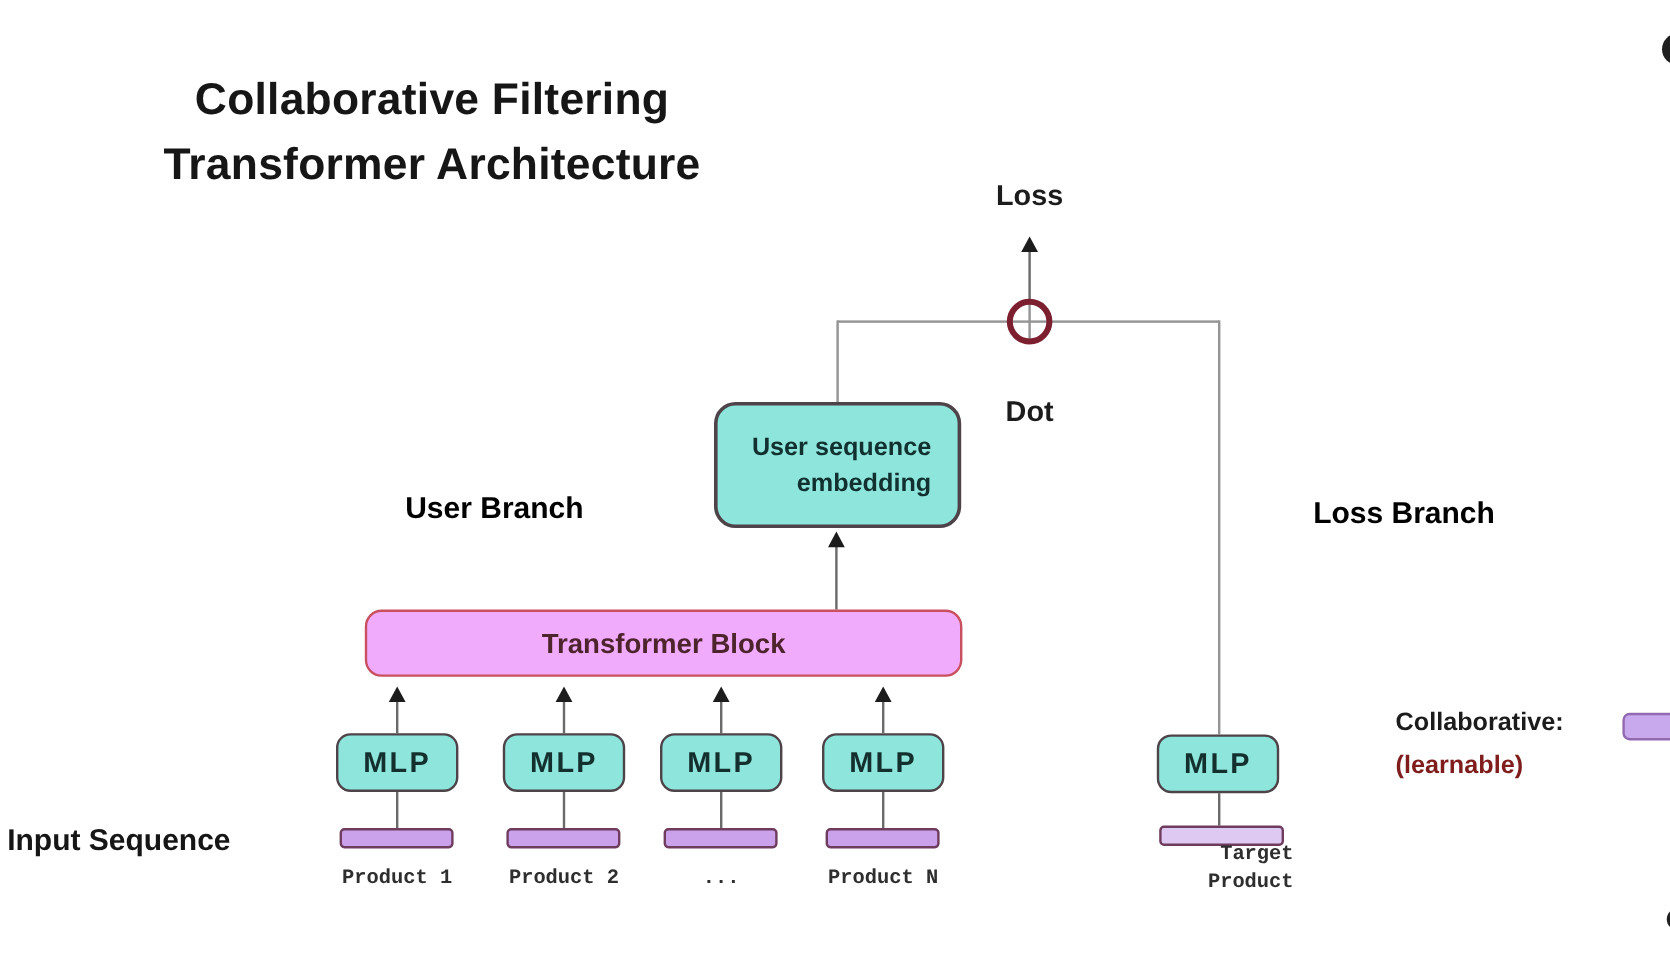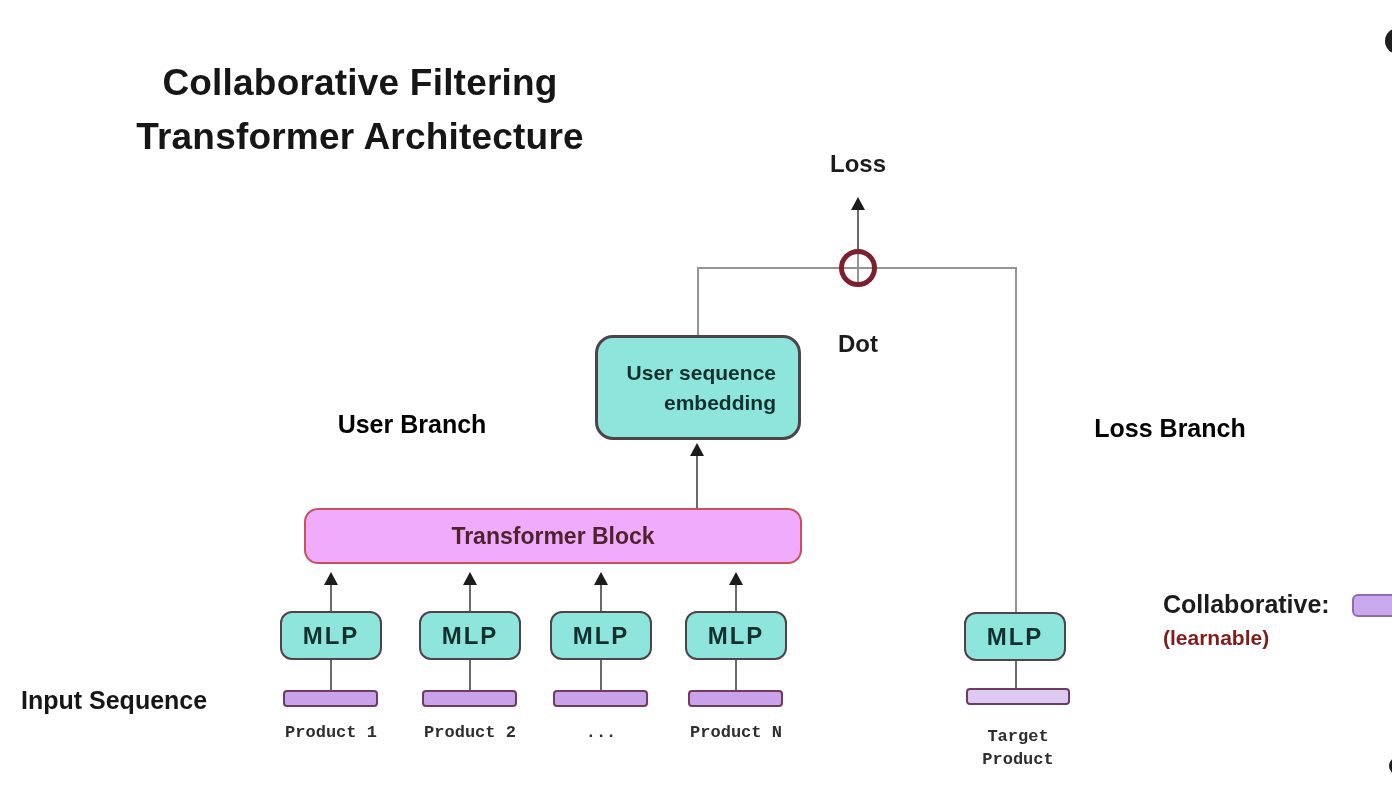--- a/index.html
+++ b/index.html
@@ -16,21 +16,21 @@
   }
   .branch-label { position: absolute; font-size: 25px; font-weight: 800; color: #000000; text-align: center; }
   .user-branch { left: 322px; top: 410px; width: 180px; }
   .item-branch { left: 1078px; top: 414px; width: 184px; }
 
   .loss-label { position: absolute; left: 808px; top: 150px; width: 100px; text-align: center;
     font-size: 24px; font-weight: 700; color: #1c1c1c; }
   .dot-label { position: absolute; left: 818px; top: 294px; width: 80px; text-align: center;
     font-size: 24px; font-weight: 700; color: #1c1c1c; margin-top: 36px; }
 
-  .input-seq-label { position: absolute; left: 21px; top: 686px; font-size: 25px; font-weight: 800; color: #161616; }
+  .input-seq-label { position: absolute; left: 6px; top: 686px; font-size: 25px; font-weight: 800; color: #161616; }
 
   
   .embed-box {
     position: absolute; left: 595px; top: 335px; width: 206px; height: 105px;
     background: #8ee5dc; border: 3px solid #4e4349; border-radius: 18px;
     display: flex; align-items: center; justify-content: center; text-align: right;
     font-size: 21px; font-weight: 700; color: #11302f; line-height: 1.4; padding: 0 22px;
   }
   .transformer-box {
     position: absolute; left: 292px; top: 508px; width: 498px; height: 56px;
@@ -64,21 +64,21 @@
     border-left: 7px solid transparent; border-right: 7px solid transparent;
     border-bottom: 13px solid #1c1c1c;
   }
 
   .dot-circle {
     position: absolute; left: 839px; top: 249px; width: 38px; height: 38px;
     border: 5px solid #7c1f2e; border-radius: 50%; background: transparent;
   }
 
   
-  .legend-title { position: absolute; left: 1163px; top: 590px; font-size: 25px; font-weight: 700; color: #1c1c1c; }
+  .legend-title { position: absolute; left: 1163px; top: 590px; font-size: 21px; font-weight: 700; color: #1c1c1c; }
   .legend-sub { position: absolute; left: 1163px; top: 626px; font-size: 21px; font-weight: 700; color: #7f1d1d; }
   .legend-swatch {
     position: absolute; left: 1352px; top: 594px; width: 56px; height: 23px;
     background: #c9a9ed; border: 2px solid #9268b0; border-radius: 6px;
   }
 
   
   .edge-dot { position: absolute; background: #1f1f1f; border-radius: 50%; }
   .edge-dot.top { left: 1385px; top: 28px; width: 26px; height: 26px; }
   .edge-dot.bottom { left: 1389px; top: 757px; width: 18px; height: 18px; }
@@ -138,21 +138,21 @@
   <div class="vline" style="left:735px; top:583px; height:28px;"></div>
   <div class="arrowhead" style="left:729px; top:572px;"></div>
   <div class="mlp-box" style="left:685px;">MLP</div>
   <div class="vline" style="left:735px; top:660px; height:30px;"></div>
   <div class="input-rect" style="left:688px;"></div>
   <div class="product-label" style="left:676px;">Product N</div>
 
   <div class="mlp-box mlp-item" style="left:964px;">MLP</div>
   <div class="vline" style="left:1015px; top:661px; height:27px;"></div>
   <div class="input-rect target" style="left:966px;"></div>
-  <div class="product-label" style="left:958px; top:726px;">
+  <div class="product-label" style="left:958px; top:702px;text-align:right;">
     <div>Target</div>
     <div>Product</div>
   </div>
 
   <div class="input-seq-label">Input Sequence</div>
 
   <div class="legend-title">Collaborative:</div>
   <div class="legend-swatch"></div>
   <div class="legend-sub">(learnable)</div>
 

